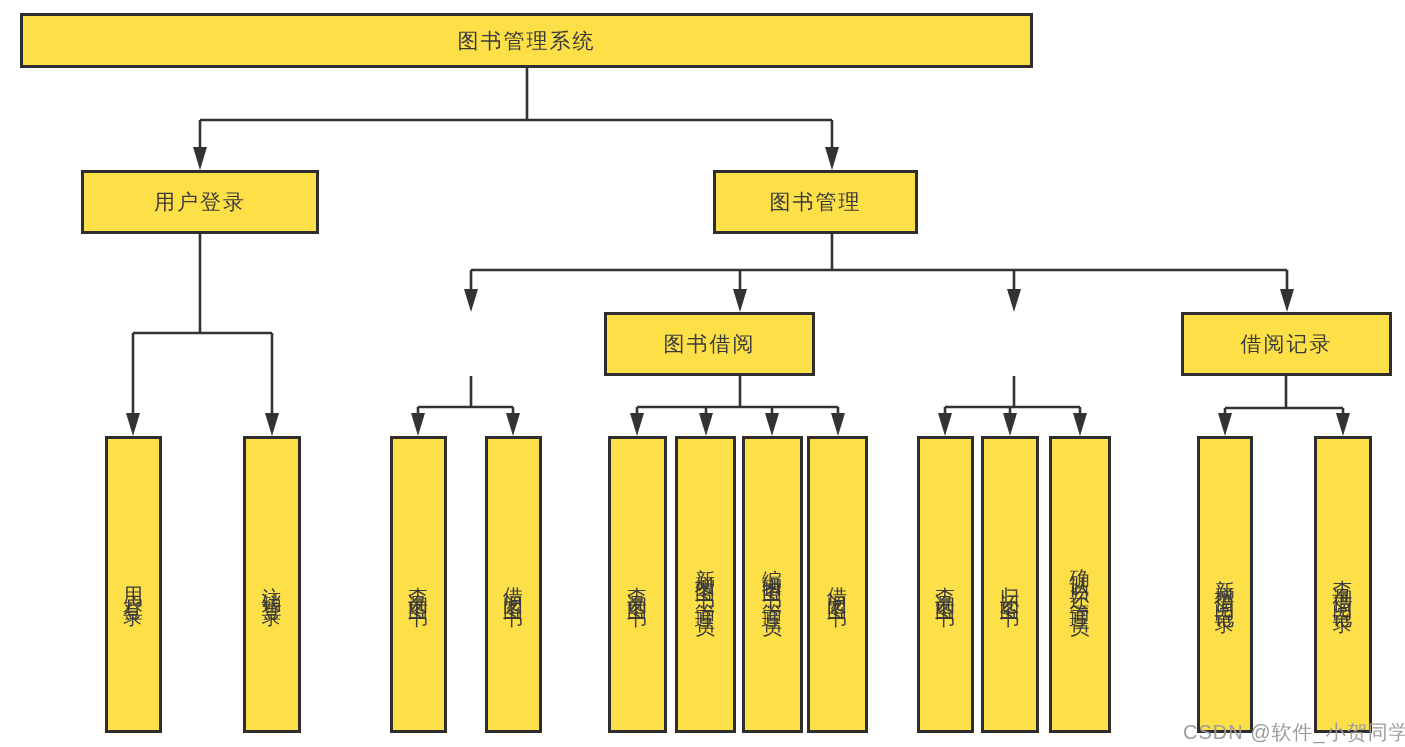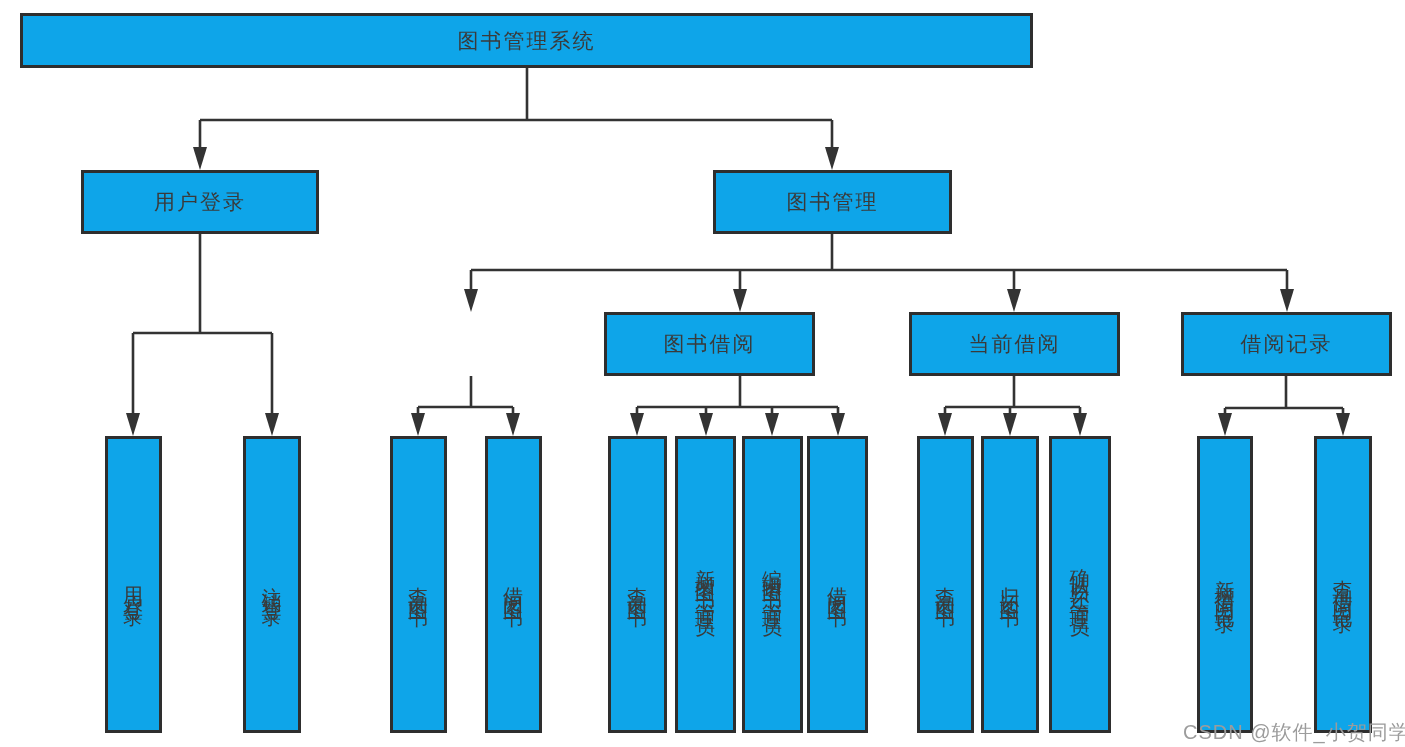--- a/index.html
+++ b/index.html
@@ -12,21 +12,21 @@
     overflow: hidden;
   }
   #wires {
     position: absolute;
     left: 0; top: 0;
     width: 1405px; height: 747px;
   }
   .node {
     position: absolute;
     box-sizing: border-box;
-    background: #0ea5e9;
+    background: #fde047;
     border: 3px solid #2e2e2e;
     display: flex;
     align-items: center;
     justify-content: center;
     color: #333333;
     z-index: 2;
   }
   .node .label {
     font-size: 21px;
     letter-spacing: 2px;
@@ -104,29 +104,26 @@
     </g>
   </svg>
 
   <div class="node" style="left:20px; top:13px; width:1013px; height:55px;">
     <span class="label">图书管理系统</span>
   </div>
 
   <div class="node" style="left:81px; top:170px; width:238px; height:64px;">
     <span class="label">用户登录</span>
   </div>
-  <div class="node" style="left:713px; top:170px; width:239px; height:64px;">
+  <div class="node" style="left:713px; top:170px; width:205px; height:64px;">
     <span class="label">图书管理</span>
   </div>
 
   <div class="node" style="left:604px; top:312px; width:211px; height:64px;">
     <span class="label">图书借阅</span>
-  </div>
-  <div class="node" style="left:909px; top:312px; width:211px; height:64px;">
-    <span class="label">当前借阅</span>
   </div>
   <div class="node" style="left:1181px; top:312px; width:211px; height:64px;">
     <span class="label">借阅记录</span>
   </div>
 
   <div class="node leaf" style="left:105px; top:436px; width:57px; height:297px;">
     <span class="label">用户登录</span>
   </div>
   <div class="node leaf" style="left:243px; top:436px; width:58px; height:297px;">
     <span class="label">注销登录</span>

